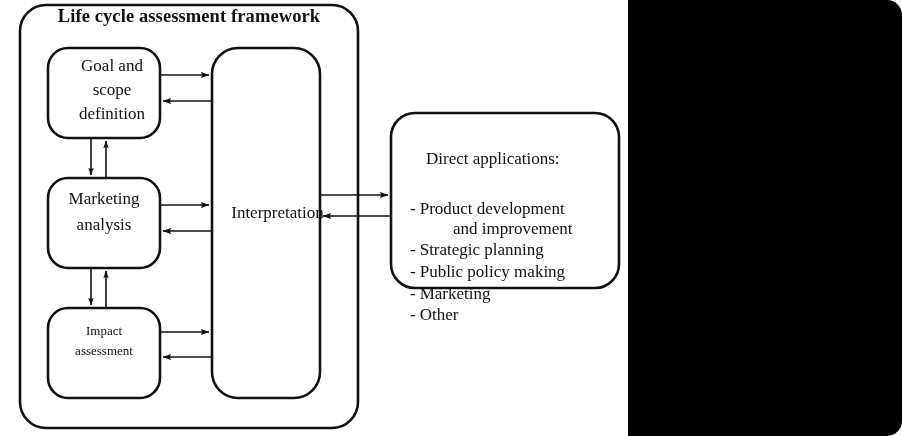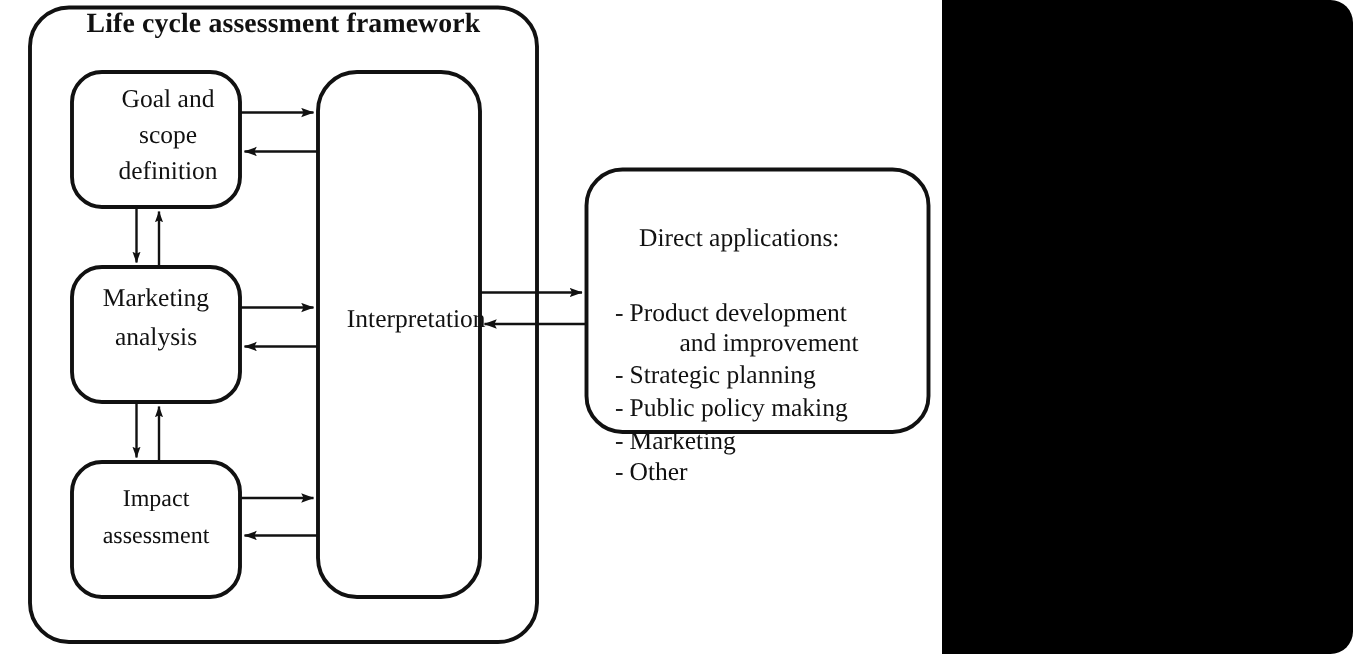--- a/index.html
+++ b/index.html
@@ -60,21 +60,21 @@
     left: 48px;
     top: 186px;
     width: 112px;
     font-size: 17px;
     line-height: 1.55;
   }
   #impact-label {
     left: 45px;
     top: 321px;
     width: 118px;
-    font-size: 16px;
+    font-size: 13px;
     line-height: 1.55;
   }
   #interpretation-label {
     left: 212px;
     top: 203px;
     width: 131px;
     font-size: 17px;
   }
   #apps-block {
     left: 410px;

